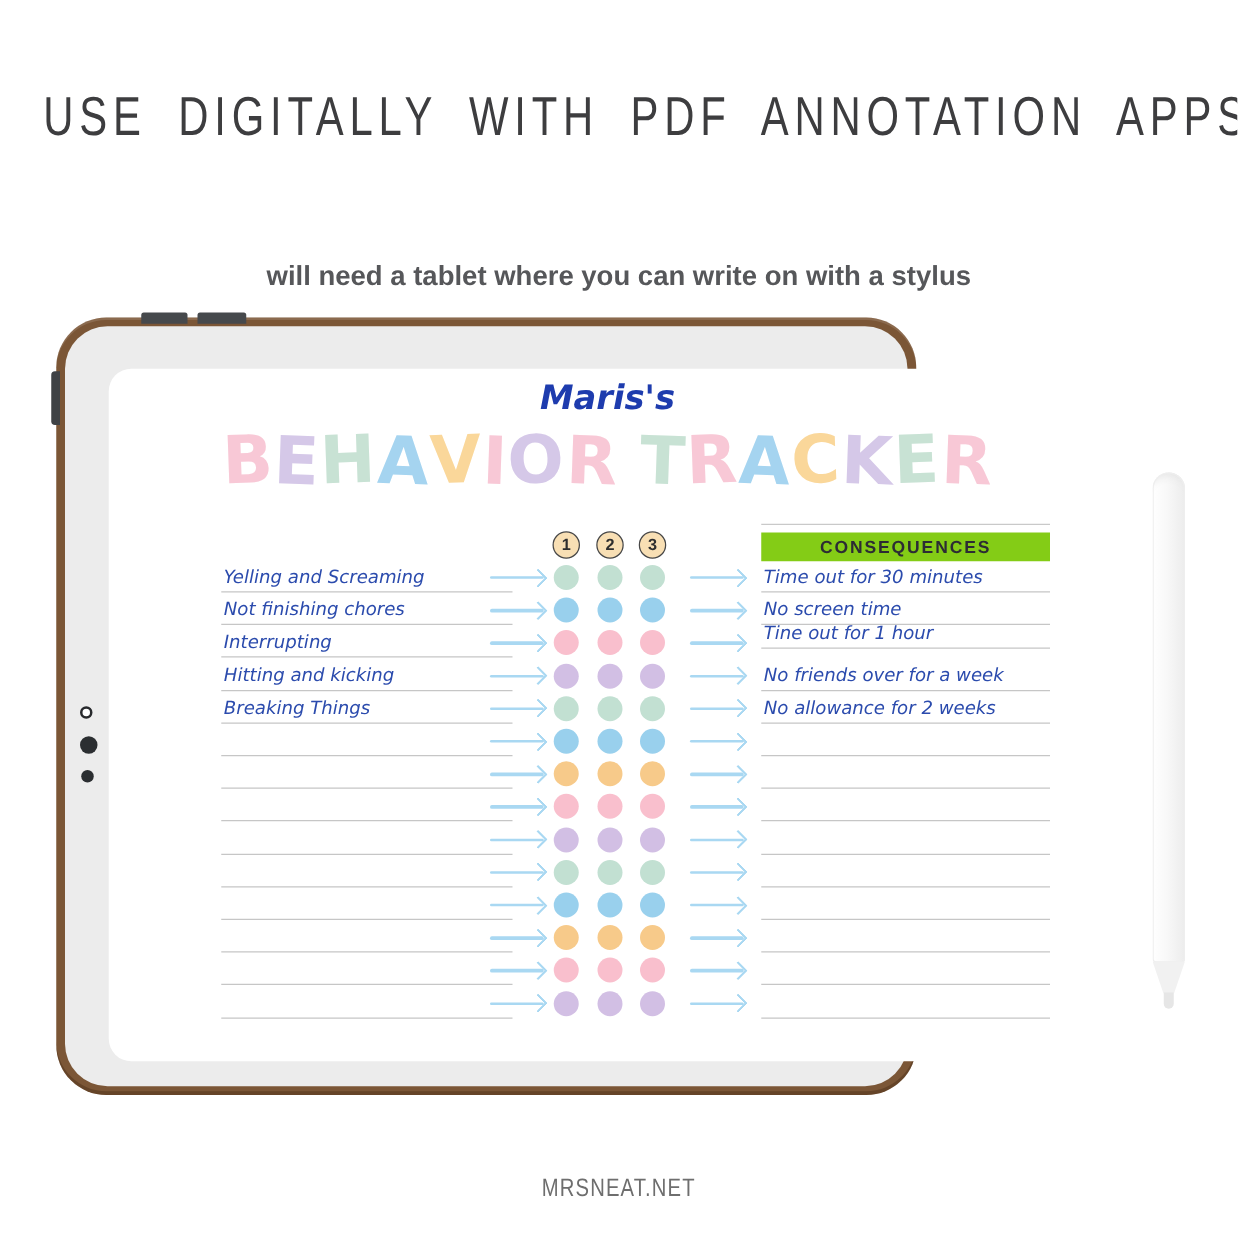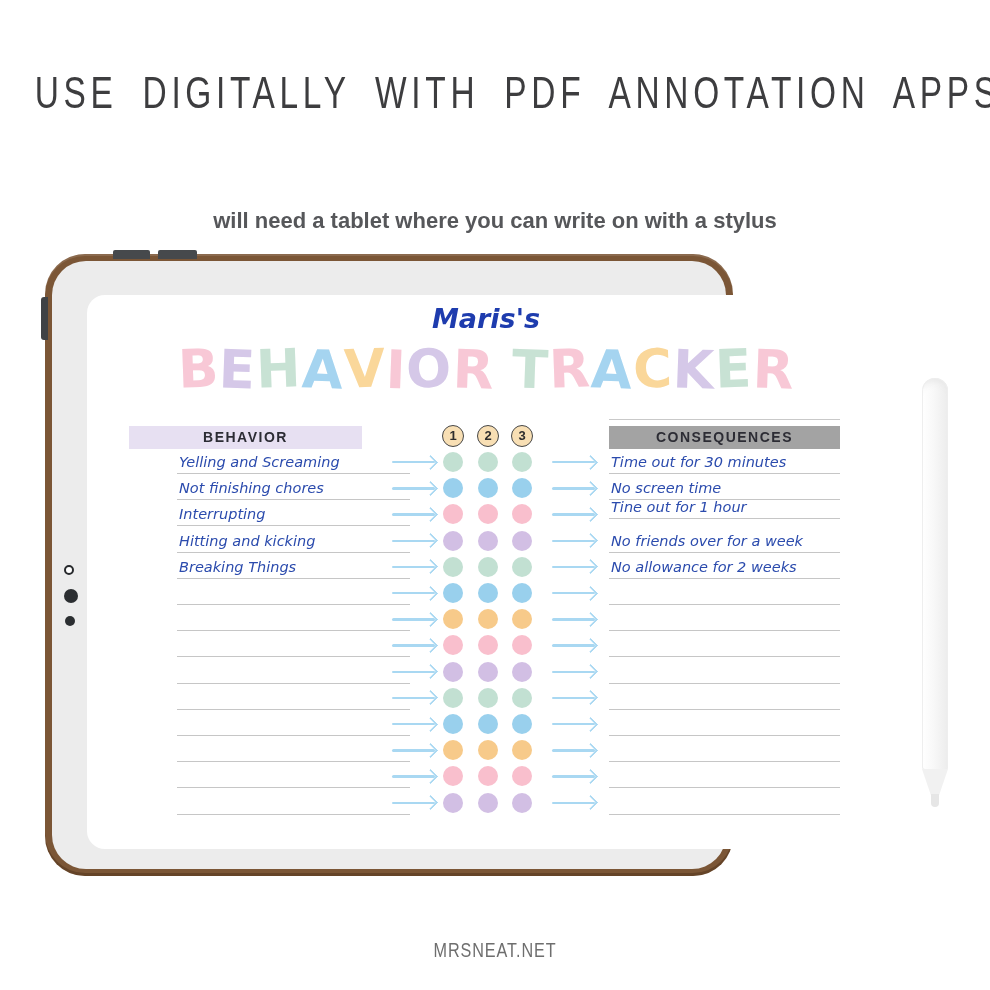--- a/index.html
+++ b/index.html
@@ -97,23 +97,22 @@
     <div class="btn-side"></div>
     <div class="bezel">
       <div class="cam cam-ring"></div>
       <div class="cam cam-big"></div>
       <div class="cam cam-small"></div>
 
       <div class="screen">
         <div class="owner">Maris's</div>
         <div class="big-title" id="bigTitle"><span class="letter" style="color: rgb(248, 200, 214);">B</span><span class="letter" style="color: rgb(213, 200, 232);">E</span><span class="letter" style="color: rgb(200, 226, 212);">H</span><span class="letter" style="color: rgb(165, 212, 240);">A</span><span class="letter" style="color: rgb(250, 215, 154);">V</span><span class="letter" style="color: rgb(248, 200, 214);">I</span><span class="letter" style="color: rgb(213, 200, 232);">O</span><span class="letter" style="color: rgb(248, 200, 214);">R</span><span class="wordgap"></span><span class="letter" style="color: rgb(200, 226, 212);">T</span><span class="letter" style="color: rgb(248, 200, 214);">R</span><span class="letter" style="color: rgb(165, 212, 240);">A</span><span class="letter" style="color: rgb(250, 215, 154);">C</span><span class="letter" style="color: rgb(213, 200, 232);">K</span><span class="letter" style="color: rgb(200, 226, 212);">E</span><span class="letter" style="color: rgb(248, 200, 214);">R</span></div>
 
-        <div class="col-header behavior-header" id="behaviorHeader" style="background: rgb(231, 224, 242);">BEHAVIOR</div>
         <div class="cons-topline"></div>
-        <div class="col-header consequences-header" id="consequencesHeader" style="background: #a3a3a3;">CONSEQUENCES</div>
+        <div class="col-header consequences-header" id="consequencesHeader" style="background: #84cc16;">CONSEQUENCES</div>
 
         <div id="strikes">
             <div class="strike" style="left: 355px; background: rgb(248, 223, 180); border-color: rgb(71, 71, 71);">1</div>
             <div class="strike" style="left: 390px; background: rgb(248, 223, 180); border-color: rgb(71, 71, 71);">2</div>
             <div class="strike" style="left: 424px; background: rgb(248, 223, 180); border-color: rgb(71, 71, 71);">3</div>
           </div>
         <div id="rowsContainer">
             <div class="row-cell behavior" style="top: 155px;">Yelling and Screaming</div>
             <div class="arrow" style="left: 305px; top: 166px; background: rgb(169, 216, 242);"></div>
             <div class="dot" style="left: 356px; top: 157px; background: rgb(194, 224, 210);"></div>

